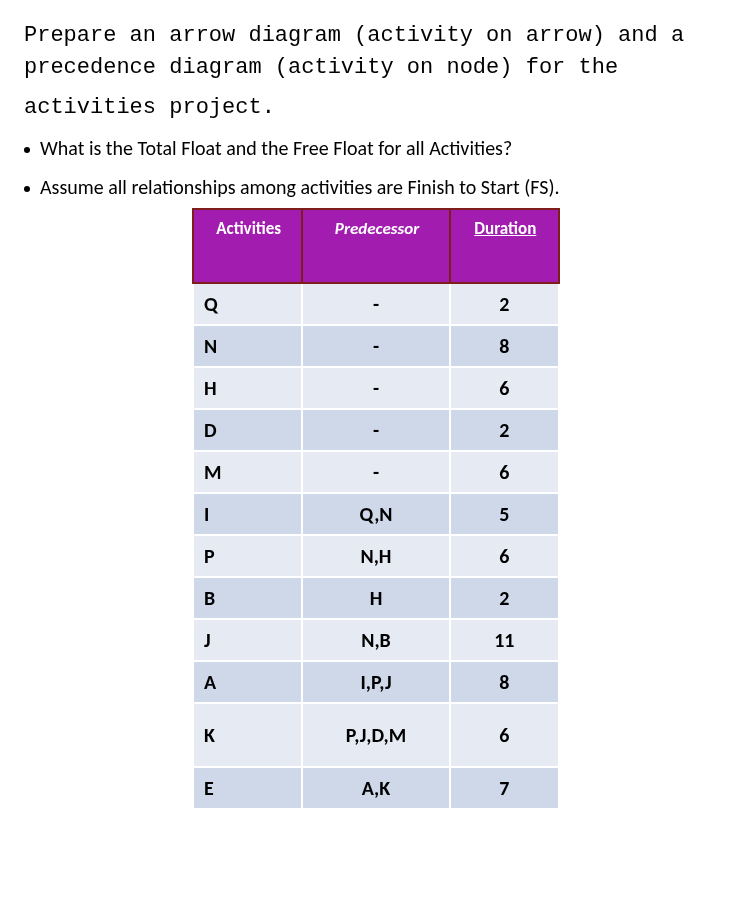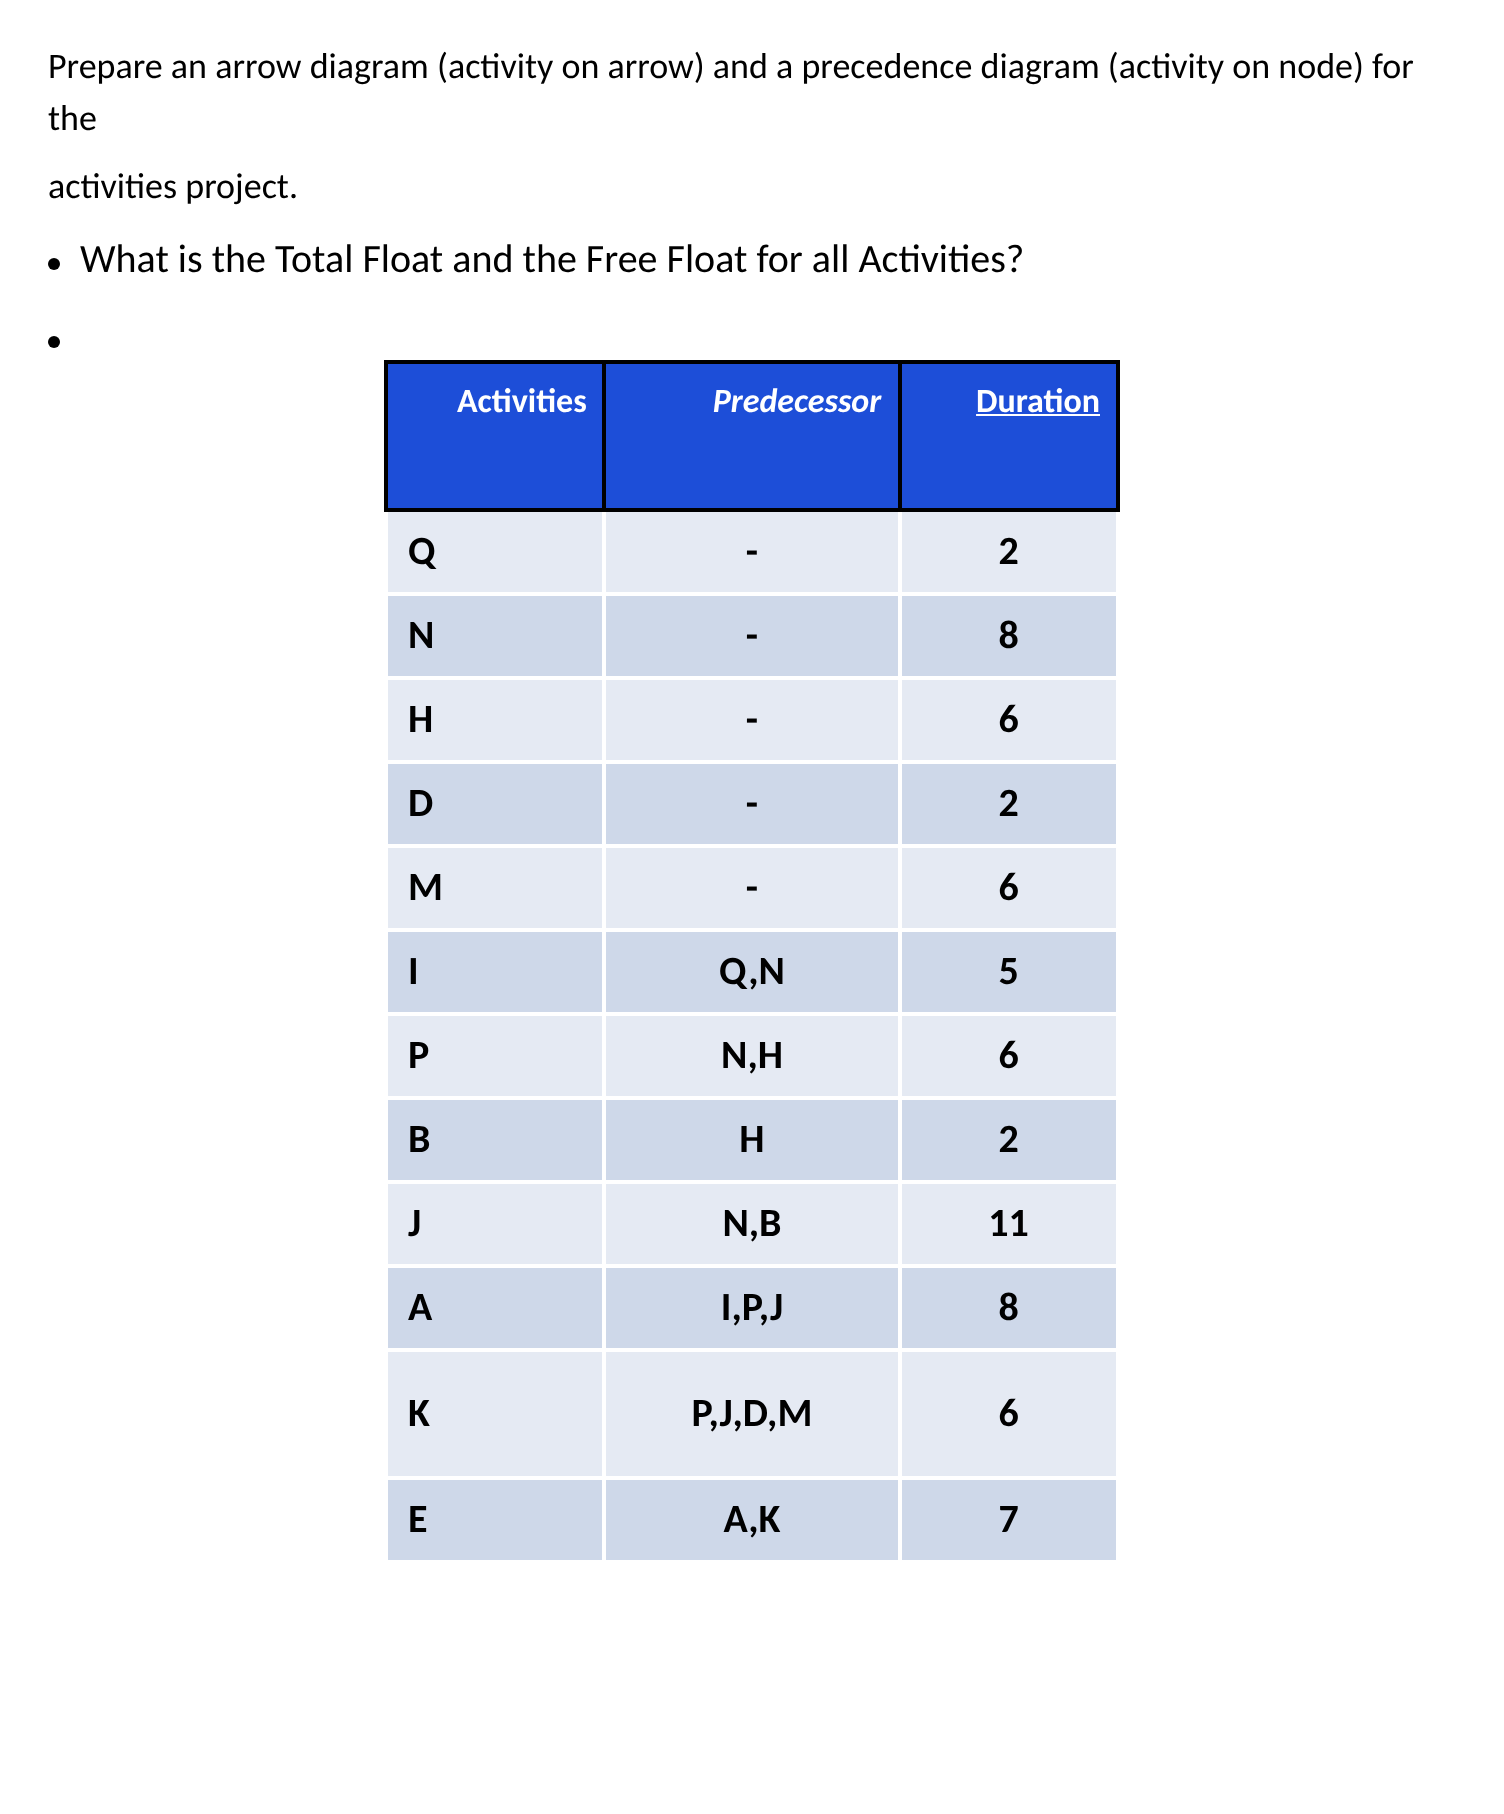--- a/index.html
+++ b/index.html
@@ -4,23 +4,24 @@
 <style>
   * { box-sizing: border-box; margin: 0; padding: 0; }
   body {
     font-family: Calibri, Arial, sans-serif;
     background: #fff;
     color: #000;
     padding: 20px 24px;
     width: 752px;
   }
   .para {
-    font-size: 18px;
+    font-size: 22px;
     line-height: 1.45;
     margin-bottom: 8px;
+    font-family: Liberation Mono, monospace;
   }
   .bullet-row {
     display: flex;
     align-items: flex-start;
     font-size: 20px;
     line-height: 1.45;
     margin-top: 10px;
   }
   .bullet-dot {
     width: 6px;
@@ -34,27 +35,27 @@
   .table-wrap {
     display: flex;
     justify-content: center;
     margin-top: 6px;
   }
   table {
     border-collapse: collapse;
     width: 368px;
   }
   th {
-    background: #1d4ed8;
+    background: #a21caf;
     color: #fff;
     font-weight: bold;
     font-size: 17px;
-    text-align: right;
+    text-align: center;
     vertical-align: top;
-    border: 2px solid #000000;
+    border: 2px solid #7f1d1d;
     height: 74px;
   }
   th.col-act { width: 104px; padding: 8px 8px 8px 10px; }
   th.col-pred { width: 140px; padding: 8px 8px 8px 10px; font-style: italic; }
   th.col-dur { width: 104px; padding: 8px 8px 8px 10px; text-decoration: underline; }
   td {
     font-size: 20px;
     font-weight: bold;
     border: 2px solid #fff;
     padding: 8px 10px;
@@ -73,20 +74,21 @@
 <p class="para">Prepare an arrow diagram (activity on arrow) and a precedence diagram (activity on node) for the</p>
 <p class="para">activities project.</p>
 
 <div class="bullet-row">
   <span class="bullet-dot"></span>
   <span>What is the Total Float and the Free Float for all Activities?</span>
 </div>
 
 <div class="bullet-row">
   <span class="bullet-dot"></span>
+  <span>Assume all relationships among activities are Finish to Start (FS).</span>
 </div>
 
 <div class="table-wrap">
   <table>
     <thead>
       <tr>
         <th class="col-act">Activities</th>
         <th class="col-pred">Predecessor</th>
         <th class="col-dur">Duration</th>
       </tr>

